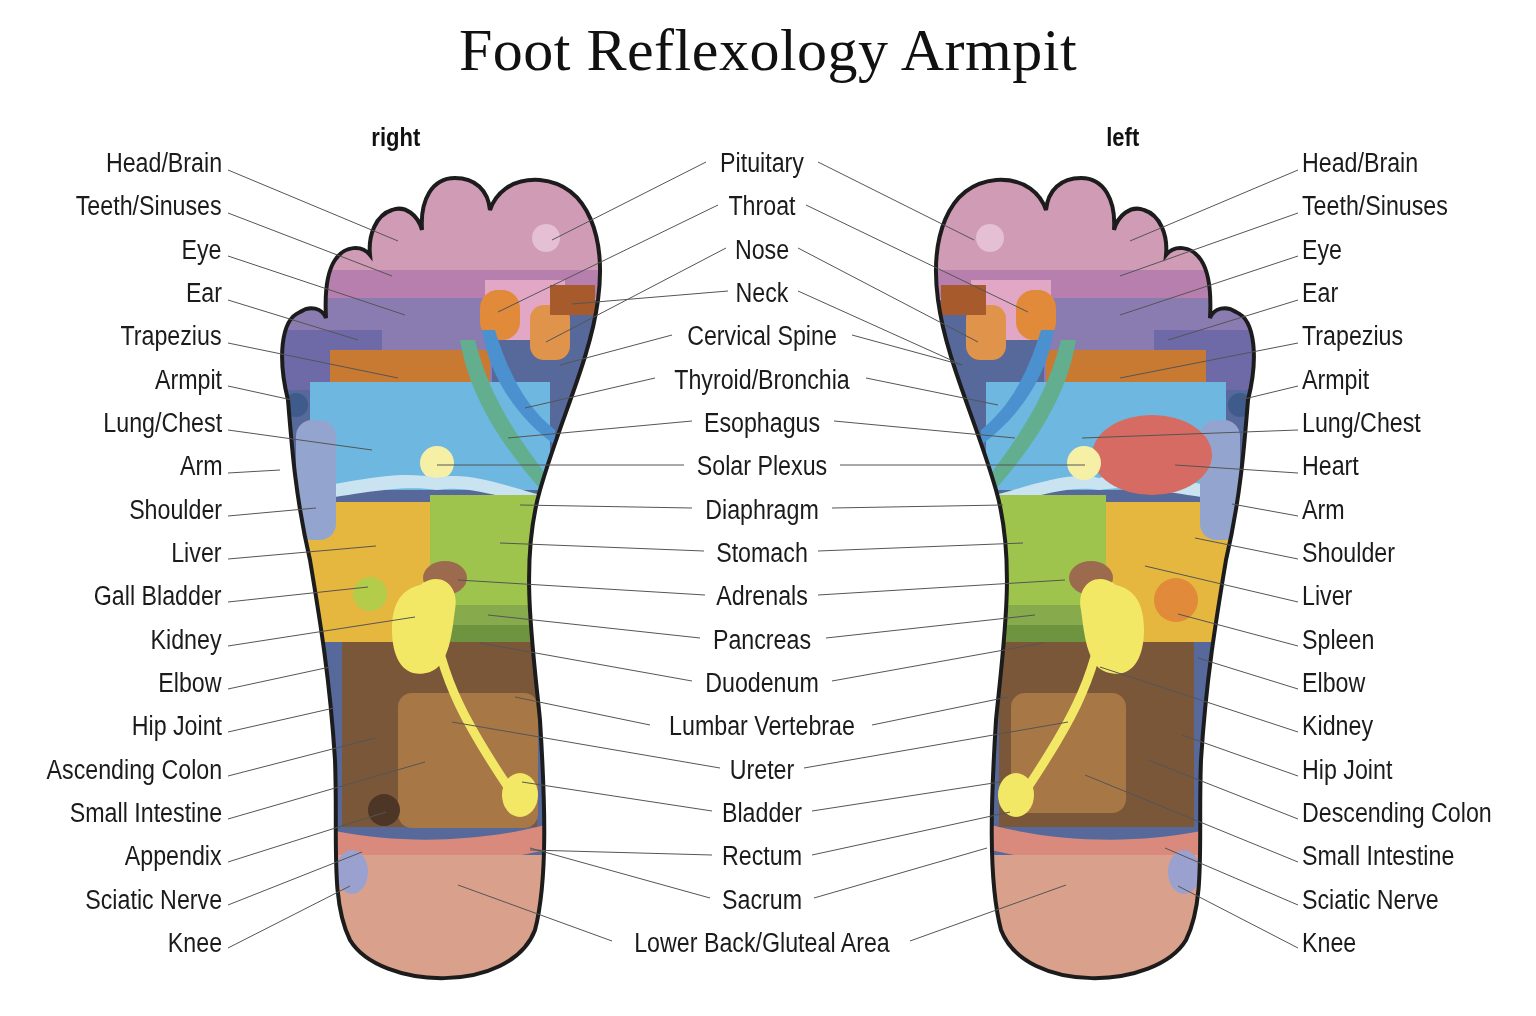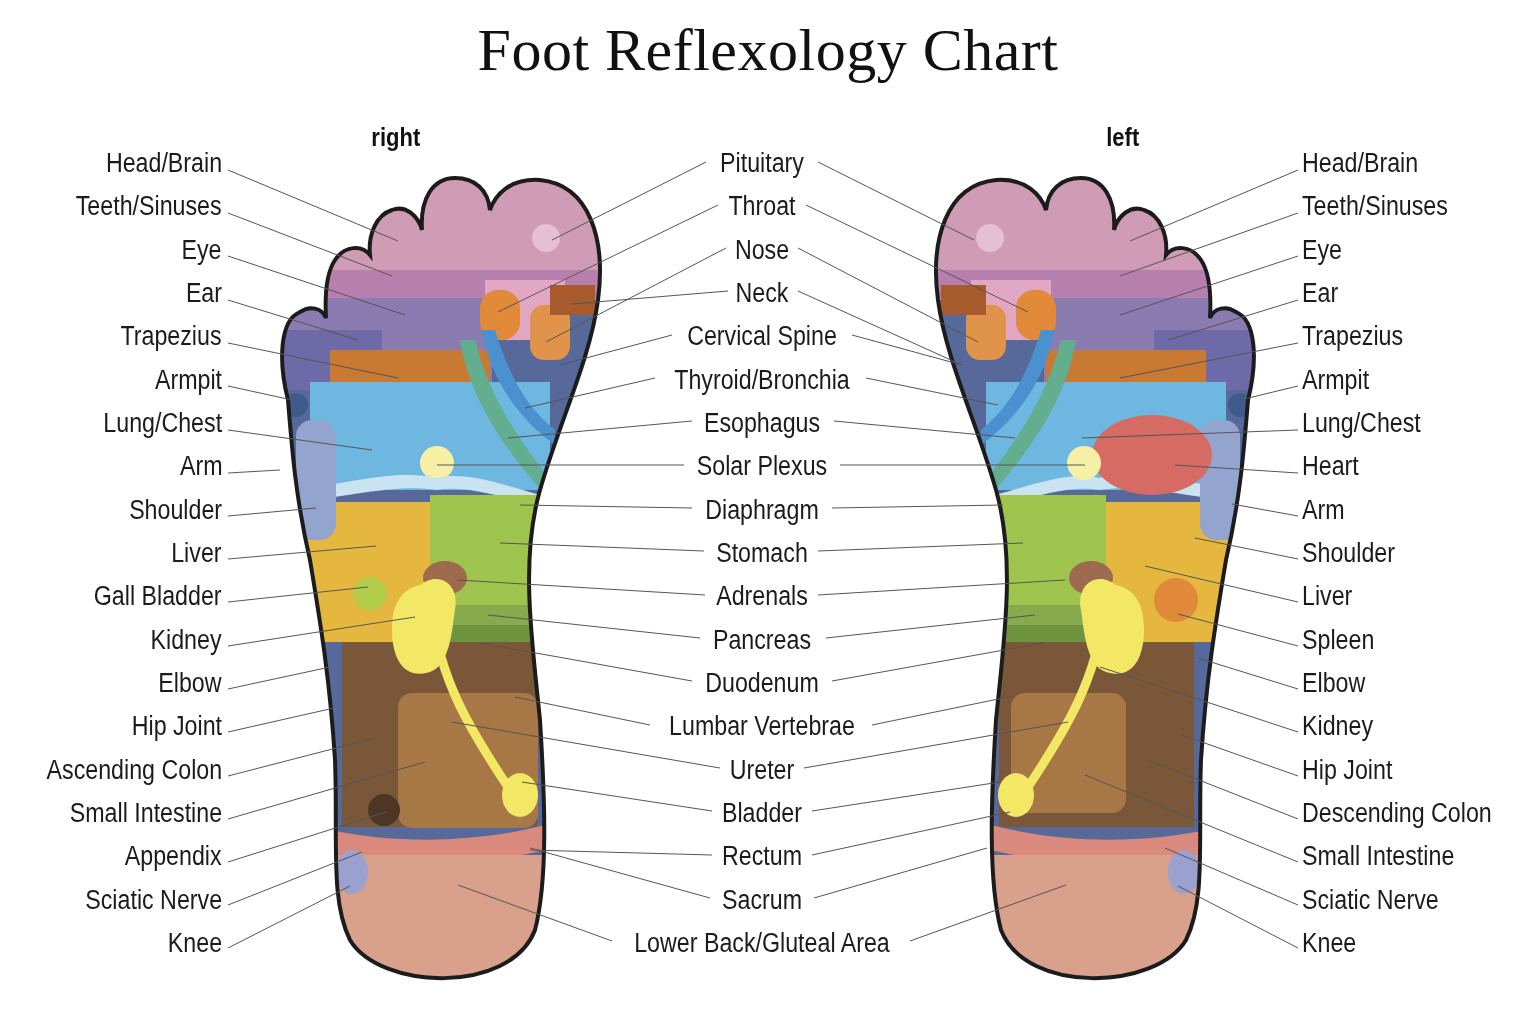--- a/index.html
+++ b/index.html
@@ -8,21 +8,21 @@
   .side-label{position:absolute;top:122px;font-weight:bold;font-size:25px;line-height:30px;color:#111;transform:scaleX(0.88);}
   .lbl{position:absolute;font-size:27px;line-height:32px;white-space:nowrap;color:#1b1b1b;transform:scaleX(0.86);}
   .lbl.r{text-align:right;transform-origin:right center;}
   .lbl.l{text-align:left;transform-origin:left center;}
   .lbl.c{text-align:center;transform-origin:center center;}
   svg.art{position:absolute;left:0;top:0;}
 </style>
 </head>
 <body>
 
-<div class="title">Foot Reflexology Chart</div>
+<div class="title">Foot Reflexology Armpit</div>
 <div class="side-label" style="left:368px;">right</div>
 <div class="side-label" style="left:1104px;">left</div>
 
 <svg class="art" width="1536" height="1016" viewBox="0 0 1536 1016">
   <defs>
     <clipPath id="clipR">
       <path d="M300 312 C280 320 278 360 288 400 C292 450 296 500 310 560 C320 620 330 680 335 760 C338 840 330 900 350 940 C380 990 510 995 535 930 C548 880 545 800 540 720 C532 640 520 560 540 490 C560 420 590 360 598 300 C606 240 590 185 540 180 C510 178 495 195 490 210 C488 190 475 178 455 178 C432 178 420 200 422 230 C418 215 405 205 392 210 C376 215 368 235 370 255 C362 245 345 245 335 260 C325 275 325 300 326 318 C322 308 310 305 300 312 Z"></path>
     </clipPath>
     <clipPath id="clipL">
       <path transform="translate(1536,0) scale(-1,1)" d="M300 312 C280 320 278 360 288 400 C292 450 296 500 310 560 C320 620 330 680 335 760 C338 840 330 900 350 940 C380 990 510 995 535 930 C548 880 545 800 540 720 C532 640 520 560 540 490 C560 420 590 360 598 300 C606 240 590 185 540 180 C510 178 495 195 490 210 C488 190 475 178 455 178 C432 178 420 200 422 230 C418 215 405 205 392 210 C376 215 368 235 370 255 C362 245 345 245 335 260 C325 275 325 300 326 318 C322 308 310 305 300 312 Z"></path>

